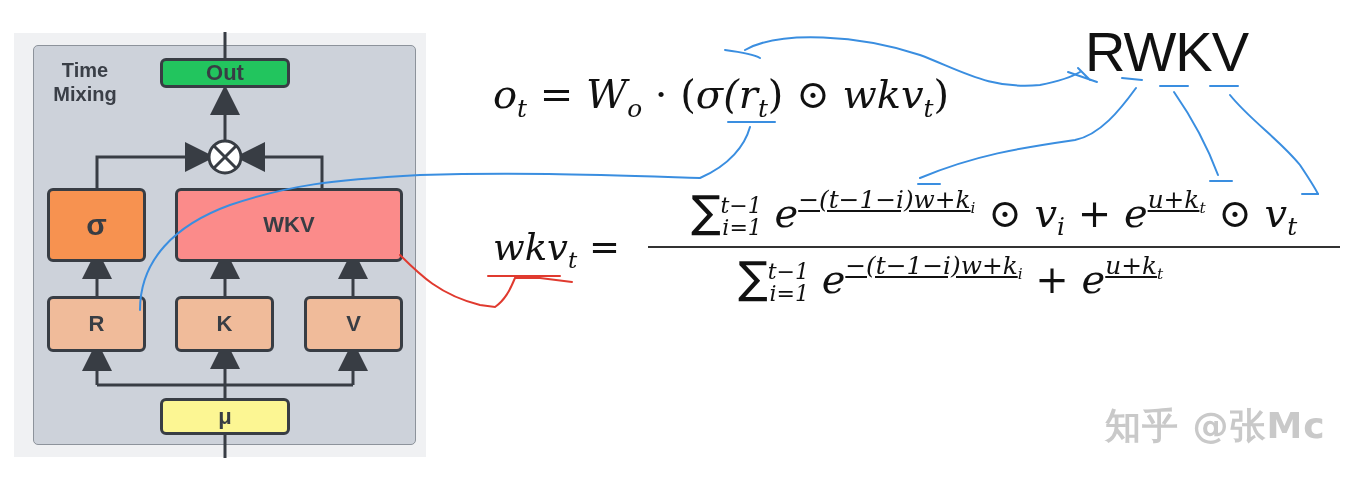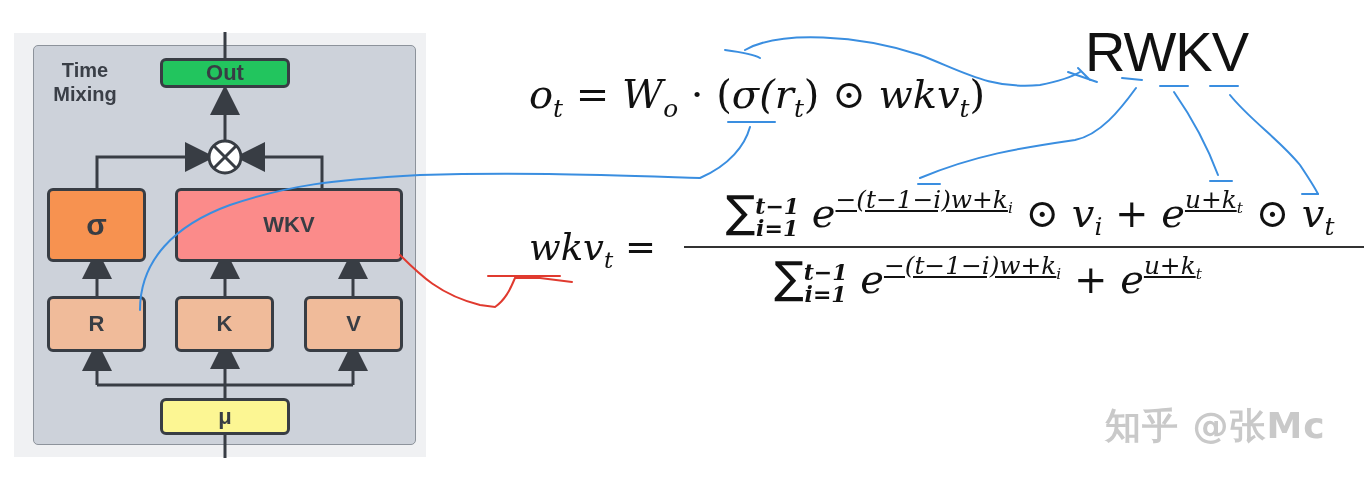--- a/index.html
+++ b/index.html
@@ -2,32 +2,32 @@
 <html><head>
 <meta charset="utf-8">
 <style>
   html,body{margin:0;padding:0;}
   body{width:1364px;height:480px;background:#ffffff;position:relative;overflow:hidden;font-family:"DejaVu Sans",sans-serif;}
   .panel{position:absolute;left:33px;top:45px;width:383px;height:400px;background:#cdd2da;border:1.5px solid #8d939b;border-radius:5px;box-sizing:border-box;}
   .outer-bg{position:absolute;left:14px;top:33px;width:412px;height:424px;background:#f0f1f3;}
   .title{position:absolute;left:45px;top:58px;width:80px;font-family:"Liberation Sans",sans-serif;font-weight:bold;font-size:20px;line-height:24px;color:#3a3f47;text-align:center;}
   .box{position:absolute;box-sizing:border-box;border:3px solid #383d44;border-radius:6px;display:flex;align-items:center;justify-content:center;font-family:"Liberation Sans",sans-serif;font-weight:bold;color:#383d44;}
   .svg-layer{position:absolute;left:0;top:0;width:1364px;height:480px;pointer-events:none;}
-  .math{position:absolute;font-family:"DejaVu Serif","Liberation Serif",serif;color:#111;white-space:nowrap;margin-left:36px;}
+  .math{position:absolute;font-family:"DejaVu Serif","Liberation Serif",serif;color:#111;white-space:nowrap;}
   .it{font-style:italic;}
   sub{font-size:62%;vertical-align:-0.35em;}
   sup{font-size:62%;vertical-align:0.75em;text-decoration:underline;}
   .rwkv{position:absolute;left:1085px;top:20px;font-family:"Liberation Sans",sans-serif;font-size:56px;line-height:64px;color:#111;letter-spacing:-1px;}
   .watermark{position:absolute;left:1105px;top:402px;font-family:"DejaVu Sans",sans-serif;font-size:36px;color:#c9c9c9;letter-spacing:1px;font-weight:bold;}
   .frac{position:absolute;left:648px;top:185px;width:692px;}
   .frac .num{position:absolute;left:0;top:0;width:692px;text-align:center;font-size:40px;}
   .frac .bar{position:absolute;left:0;top:61px;width:692px;height:2px;background:#333;}
   .frac .den{position:absolute;left:90px;top:66px;font-size:40px;}
   .sum{font-family:"DejaVu Sans",sans-serif;font-style:normal;font-size:44px;}
-  .lims{display:inline-block;vertical-align:middle;font-size:22px;line-height:22px;text-align:center;font-weight:bold;}
+  .lims{display:inline-block;vertical-align:middle;font-size:22px;line-height:22px;text-align:right;}
 </style>
 </head>
 <body>
 
 <div class="outer-bg"></div>
 <div class="panel"></div>
 
 <div class="title">
   <div>Time</div>
   <div>Mixing</div>

